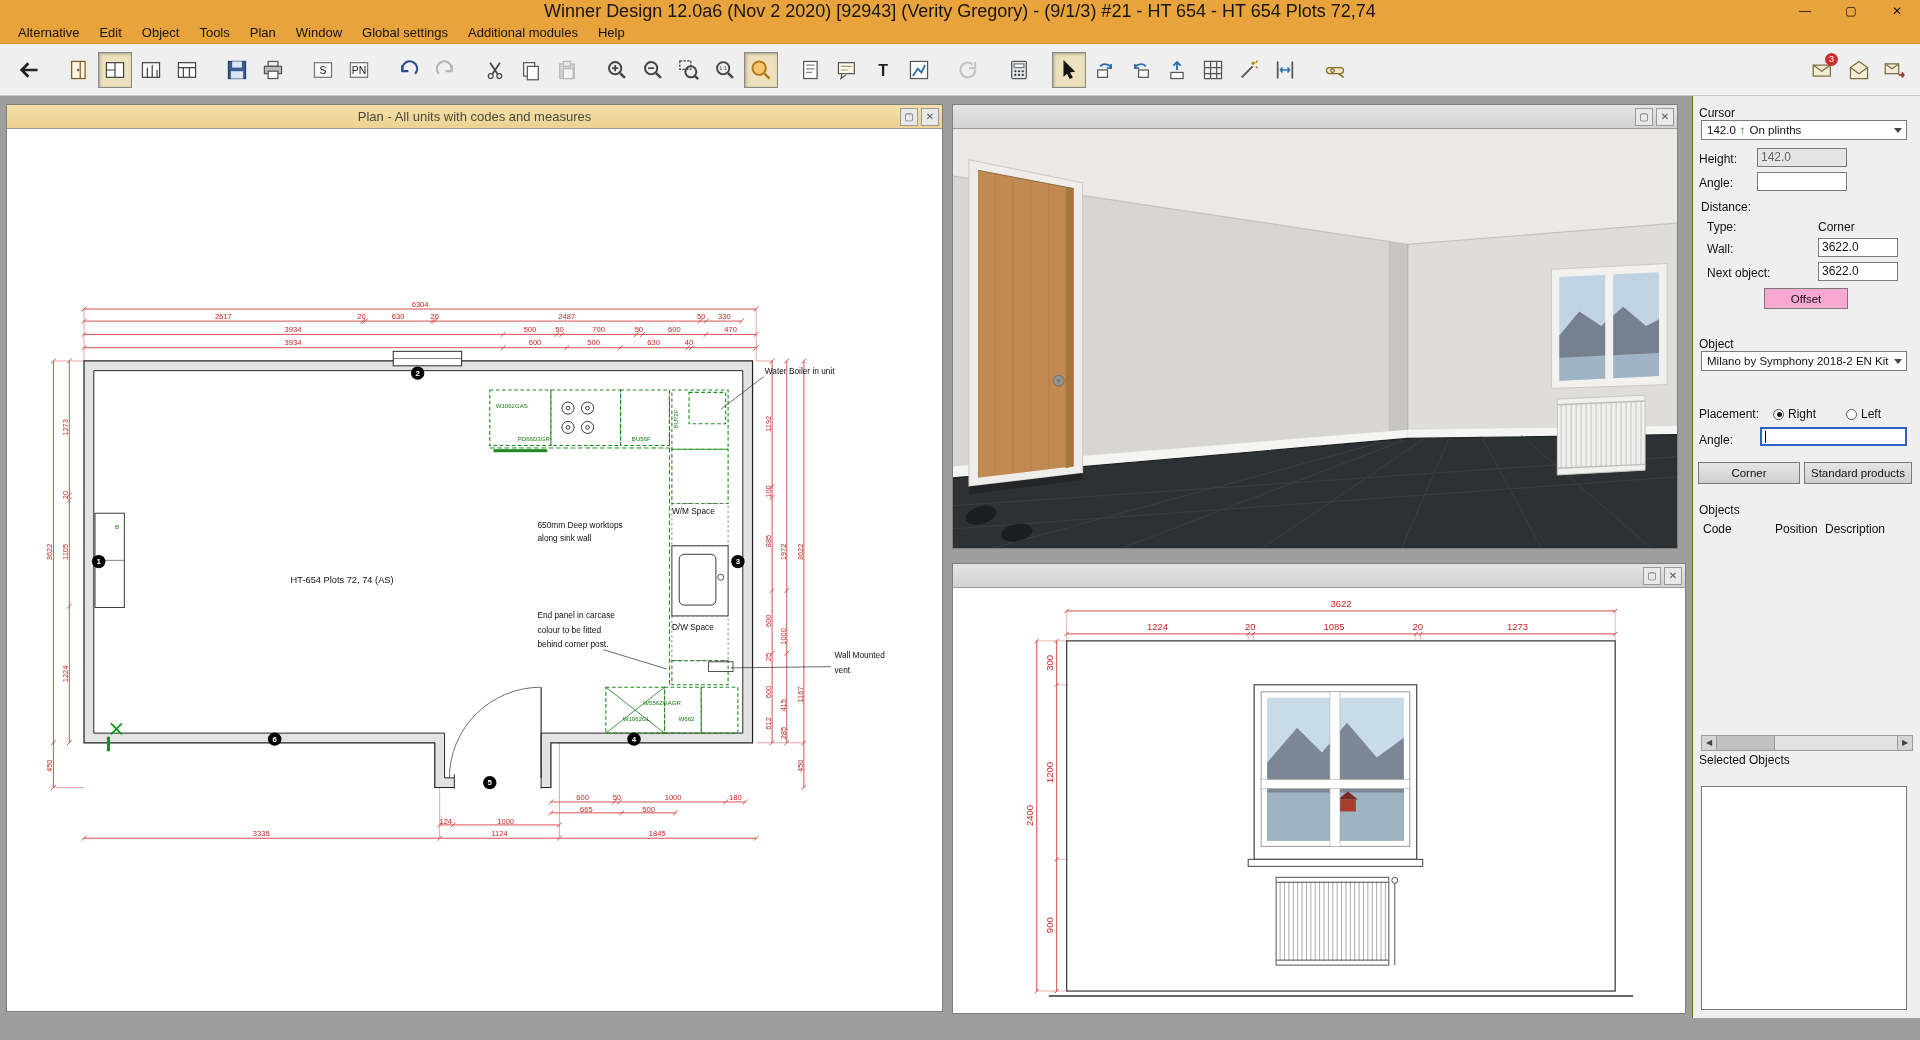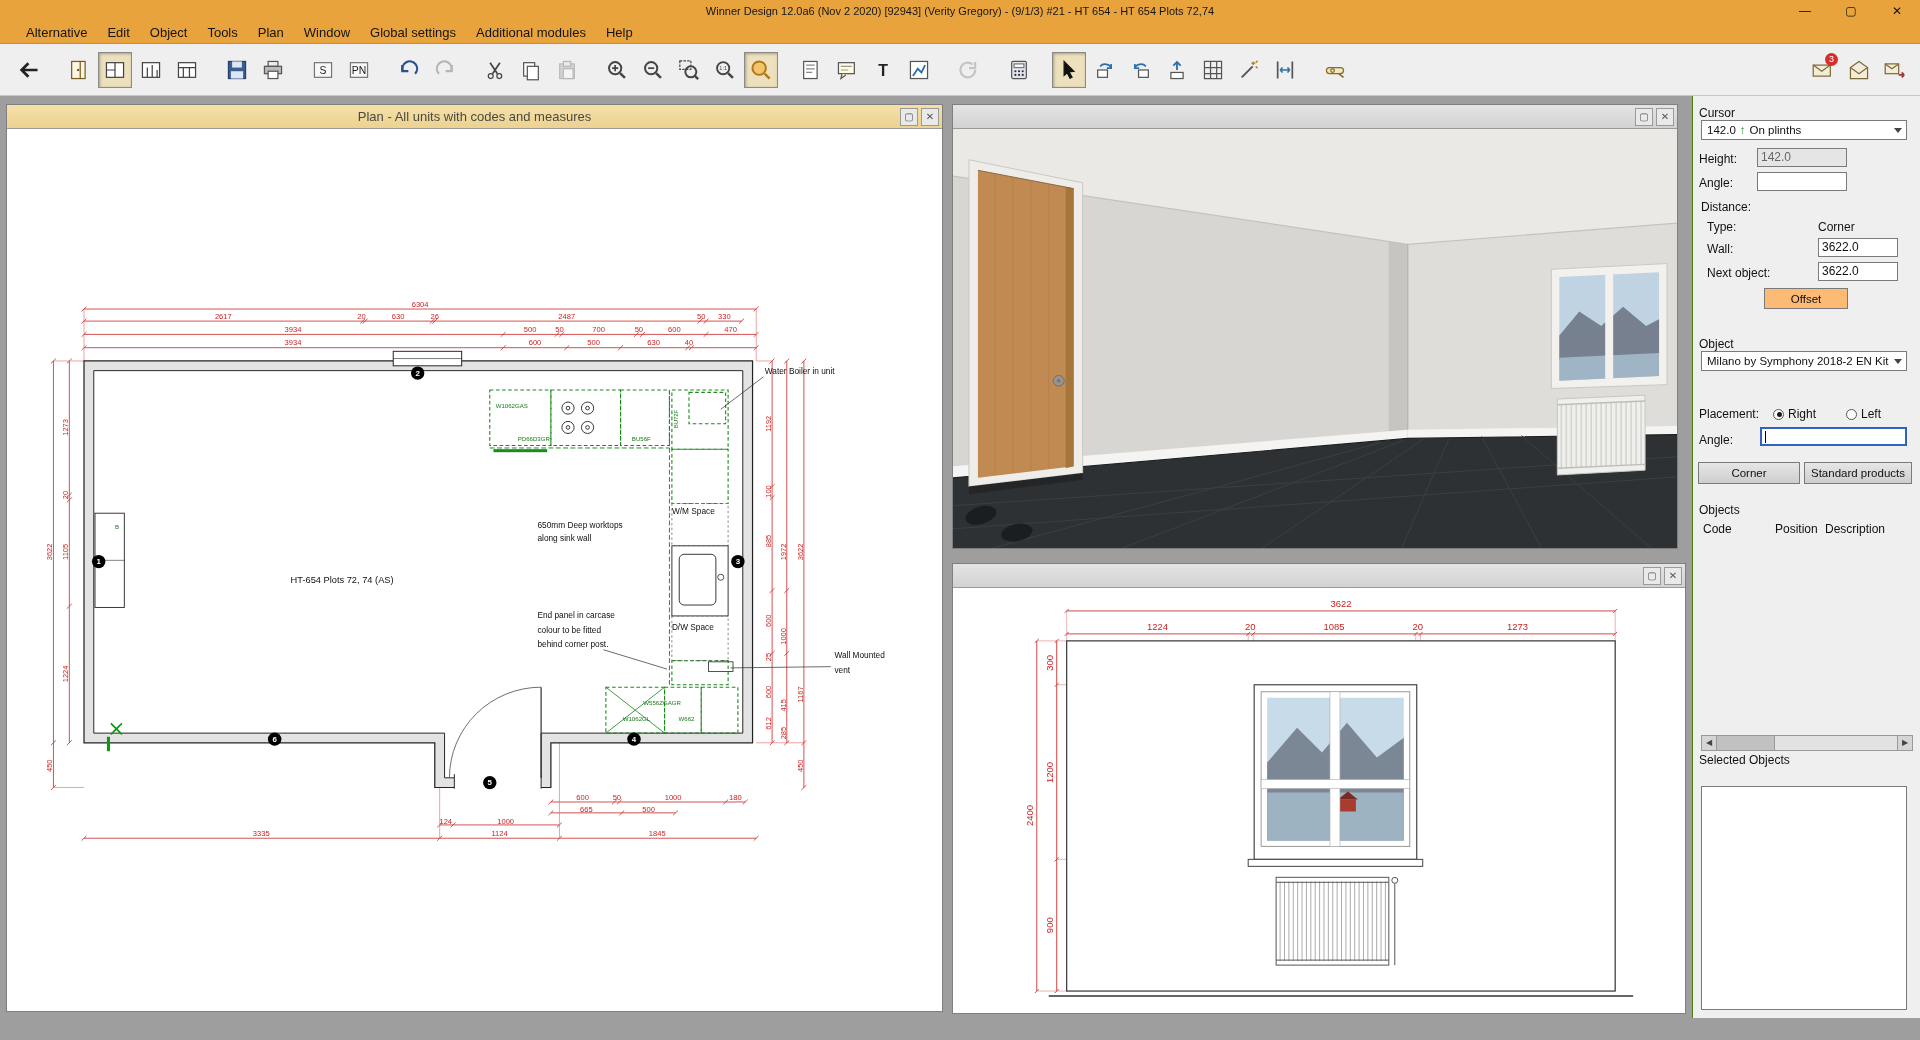--- a/index.html
+++ b/index.html
@@ -1,23 +1,23 @@
 <!DOCTYPE html>
 <html><head>
 <meta charset="utf-8">
 <style>
 *{box-sizing:border-box;margin:0;padding:0}
 html,body{width:1920px;height:1040px;overflow:hidden}
 body{font-family:"Liberation Sans",sans-serif;background:#9E9E9E}
 
 .titlebar{height:22px;background:#E8A33C;display:flex;align-items:center;position:relative}
-.titlebar .title{flex:1;text-align:center;font-size:11px;color:#161616;white-space:nowrap}
+.titlebar .title{flex:1;text-align:center;font-size:18px;color:#161616;white-space:nowrap}
 .win-controls{position:absolute;right:0;top:0;height:22px;display:flex}
 .win-controls span{width:46px;text-align:center;font-size:12px;line-height:22px;color:#161616;cursor:default}
-.menubar{height:22px;background:#E8A33C;display:flex;align-items:center;padding-left:16px;border-bottom:1px solid #CB8F2B}
+.menubar{height:22px;background:#E8A33C;display:flex;align-items:center;padding-left:8px;border-bottom:1px solid #CB8F2B}
 .menu-item{font-size:13px;padding:2px 10px;color:#141414;cursor:default}
 .toolbar{height:52px;background:#EFEFEF;border-bottom:1px solid #C6C6C6;display:flex;align-items:center;padding:0 8px}
 .tb-btn{width:34px;height:36px;border:1px solid transparent;background:transparent;display:flex;align-items:center;justify-content:center;position:relative;margin-left:2px;padding:0}
 .tb-btn.active{background:#EDE0BC;border:1px solid #8A8A8A;box-shadow:inset 1px 1px 3px rgba(0,0,0,.3)}
 .tb-btn.disabled{opacity:.35;filter:grayscale(1)}
 .tb-btn .badge{position:absolute;top:0;right:1px;background:#D22F2F;color:#fff;font-size:9px;width:13px;height:13px;border-radius:50%;line-height:13px;text-align:center}
 
 .workspace{position:relative;width:1920px;height:922px;background:#9E9E9E}
 .win{position:absolute;border:1px solid #7F7F7F;background:#fff;display:flex;flex-direction:column}
 .win-title{height:24px;background:linear-gradient(#E4E4E4,#D2D2D2);border-bottom:1px solid #9A9A9A;display:flex;align-items:center;position:relative;color:#7A7A7A;font-size:13px;flex:0 0 24px}
@@ -33,21 +33,21 @@
 .panel .bold{font-weight:normal}
 .inp{position:absolute;background:#fff;border:1px solid #7A7A7A;font-size:12px;padding:0 3px;line-height:17px;height:19px;color:#111;overflow:hidden;white-space:nowrap}
 .inp.disabled{background:#E5E5E5;color:#666}
 .inp.focus{border:2px solid #2F62C4;line-height:15px}
 .caret{display:inline-block;width:1px;height:12px;background:#000;vertical-align:middle;animation:blink 1s steps(2) infinite}
 @keyframes blink{0%{opacity:1}50%{opacity:0}100%{opacity:1}}
 .dd{position:absolute;background:#fff;border:1px solid #7A7A7A;height:20px;display:flex;align-items:center;padding:0 18px 0 5px;font-size:11.5px;color:#111;white-space:nowrap;overflow:hidden}
 .dd .chev{position:absolute;right:4px;top:7px;width:0;height:0;border-left:4px solid transparent;border-right:4px solid transparent;border-top:5px solid #444}
 .green-up{color:#1B8F1B;font-weight:bold;margin:0 4px}
 .btn{position:absolute;background:linear-gradient(#E6E6E6,#CECECE);border:1px solid #7A7A7A;font-size:11.5px;text-align:center;color:#111;padding:0}
-.btn.dark{background:#fdba74}
+.btn.dark{background:#f9a8d4}
 .radio{position:absolute;display:flex;align-items:center;gap:4px;font-size:12px;color:#111}
 .radio .circ{width:11px;height:11px;border:1px solid #555;border-radius:50%;background:#fff;position:relative}
 .radio.sel .circ::after{content:"";position:absolute;left:2.5px;top:2.5px;width:5px;height:5px;border-radius:50%;background:#1a1a1a}
 .scrollh{position:absolute;height:16px;background:#E2E2E2;border:1px solid #9A9A9A;display:flex}
 .scrollh .arr{width:15px;background:#D5D5D5;border-right:1px solid #9A9A9A;font-size:8px;line-height:14px;text-align:center;color:#444}
 .scrollh .arr.right{border-left:1px solid #9A9A9A;border-right:none}
 .scrollh .thumb{width:58px;background:#C1C1C1;border-right:1px solid #9A9A9A}
 .scrollh .track{flex:1}
 .listbox{position:absolute;background:#fff;border:1px solid #7A7A7A}
 .colhead{position:absolute;color:#111;font-size:12px}

